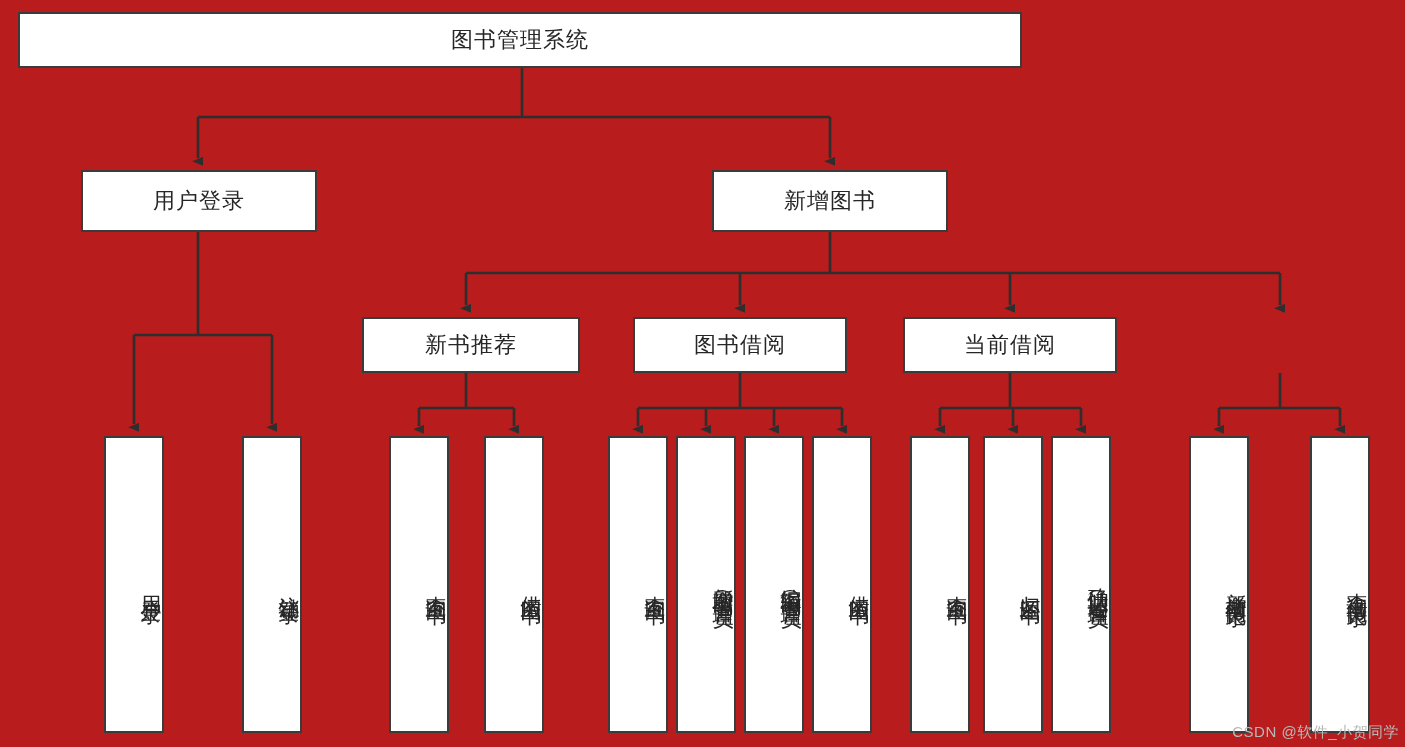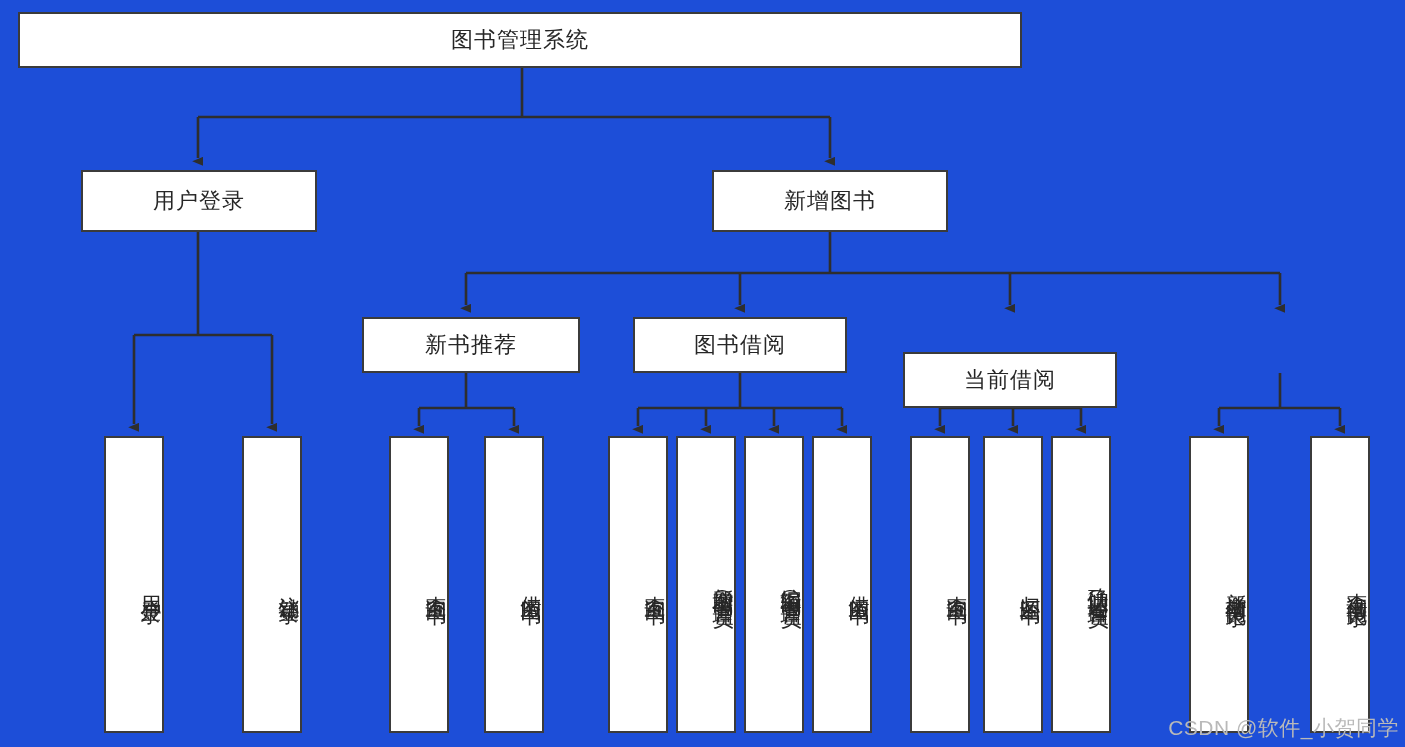--- a/index.html
+++ b/index.html
@@ -1,21 +1,21 @@
 <!DOCTYPE html>
 <html><head>
 <meta charset="utf-8">
 <style>
   html,body{margin:0;padding:0;background:#ffffff;}
   body{
     width:1405px;height:747px;overflow:hidden;
     font-family:"Liberation Sans","DejaVu Sans",sans-serif;
     color:#1a1a1a;
   }
-  #stage{position:relative;width:1405px;height:747px;background:#1d4ed8;}
+  #stage{position:relative;width:1405px;height:747px;background:#b91c1c;}
   svg.layer{position:absolute;left:0;top:0;width:1405px;height:747px;}
   .node-box{
     position:absolute;
     background:#ffffff;
     border:2.2px solid #3b3b3b;
     box-sizing:border-box;
     display:flex;align-items:center;justify-content:center;
     text-align:center;
     color:#262626;
   }
@@ -32,21 +32,21 @@
     line-height:1.05;
     padding-top:6px;
     padding-bottom:6px;
     align-items:flex-start;
     justify-content:center;
   }
   .node-box.vert.tall{align-items:flex-start;}
   .watermark{
     position:absolute;
     right:6px;bottom:5px;
-    font-size:21px;
+    font-size:15px;
     color:#b9b9b9;
     letter-spacing:0.5px;
     white-space:nowrap;
     font-family:"Liberation Sans","DejaVu Sans",sans-serif;
   }
 </style>
 </head>
 <body>
 
 <div id="stage">
@@ -102,21 +102,21 @@
     </g>
   </svg>
 
   <div class="node-box horiz" id="node-root" style="left: 18px; top: 12px; width: 1004px; height: 56px;">图书管理系统</div>
 
   <div class="node-box horiz" id="node-l2-0" style="left: 81px; top: 170px; width: 236px; height: 62px;">用户登录</div>
   <div class="node-box horiz" id="node-l2-1" style="left: 712px; top: 170px; width: 236px; height: 62px;">新增图书</div>
 
   <div class="node-box horiz" id="node-l3-0" style="left: 362px; top: 317px; width: 218px; height: 56px;">新书推荐</div>
   <div class="node-box horiz" id="node-l3-1" style="left: 633px; top: 317px; width: 214px; height: 56px;">图书借阅</div>
-  <div class="node-box horiz" id="node-l3-2" style="left: 903px; top: 317px; width: 214px; height: 56px; margin-top: 35px;">当前借阅</div>
+  <div class="node-box horiz" id="node-l3-2" style="left: 903px; top: 317px; width: 214px; height: 56px;">当前借阅</div>
 
   <div class="node-box vert" id="node-leaf-0" style="left: 104px; top: 436px; width: 60px; height: 297px;">用户登录</div>
   <div class="node-box vert" id="node-leaf-1" style="left: 242px; top: 436px; width: 60px; height: 297px;">注销登录</div>
   <div class="node-box vert" id="node-leaf-2" style="left: 389px; top: 436px; width: 60px; height: 297px;">查询图书</div>
   <div class="node-box vert" id="node-leaf-3" style="left: 484px; top: 436px; width: 60px; height: 297px;">借阅图书</div>
   <div class="node-box vert" id="node-leaf-4" style="left: 608px; top: 436px; width: 60px; height: 297px;">查询图书</div>
   <div class="node-box vert tall" id="node-leaf-5" style="left: 676px; top: 436px; width: 60px; height: 297px;">新增图书（管理员）</div>
   <div class="node-box vert tall" id="node-leaf-6" style="left: 744px; top: 436px; width: 60px; height: 297px;">编辑图书（管理员）</div>
   <div class="node-box vert" id="node-leaf-7" style="left: 812px; top: 436px; width: 60px; height: 297px;">借阅图书</div>
   <div class="node-box vert" id="node-leaf-8" style="left: 910px; top: 436px; width: 60px; height: 297px;">查询图书</div>

